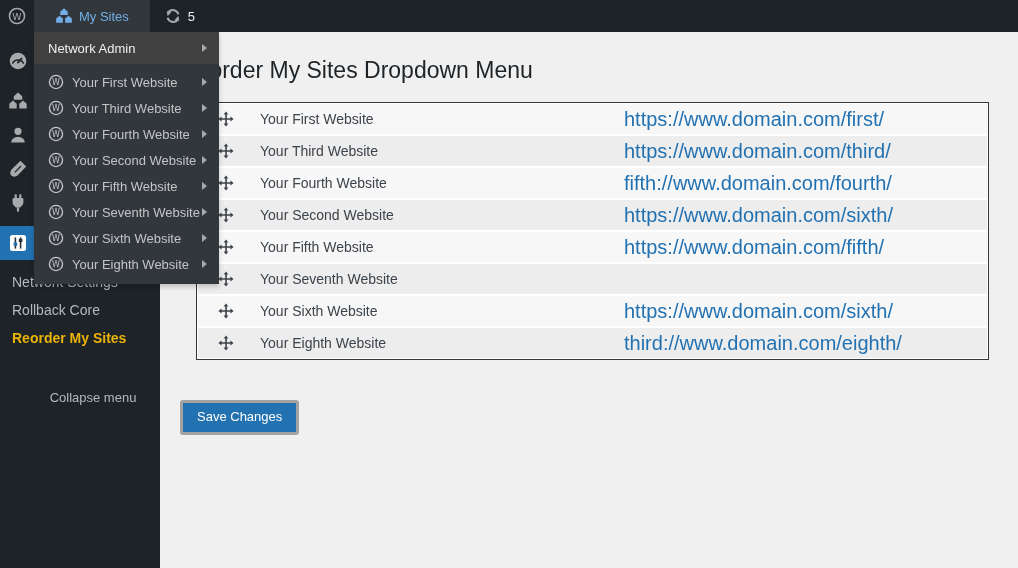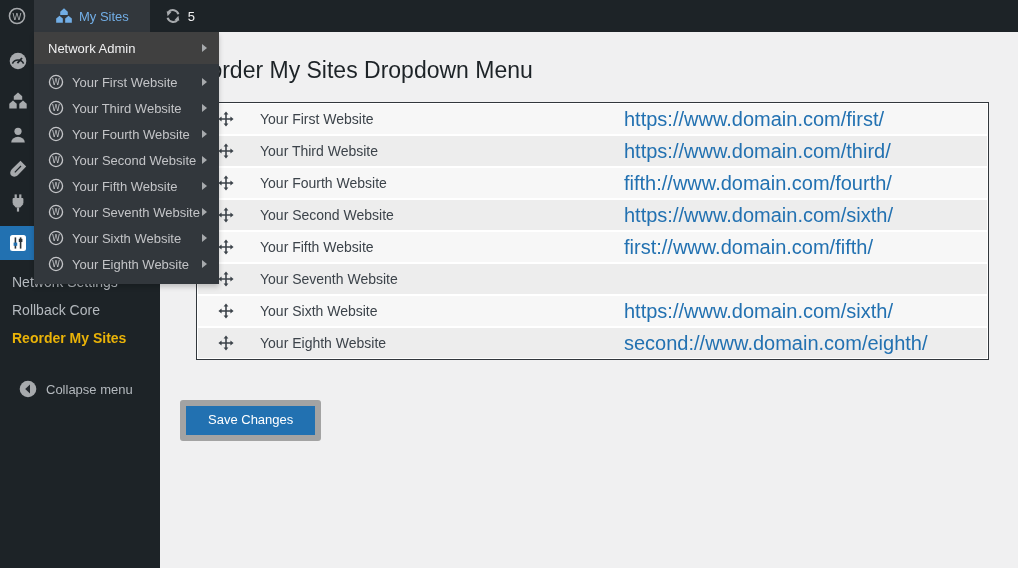--- a/index.html
+++ b/index.html
@@ -36,38 +36,38 @@
     z-index:100; color:#b4b9be; display:flex; flex-direction:column; }
   .sm-top { padding-top:12px; }
   .sm-item { height:34px; display:flex; align-items:center; cursor:pointer; }
   .sm-icon-box { width:35px; display:flex; justify-content:center; align-items:center; }
   .sm-sep { height:6px; }
   .sm-item.active { background:#2271b1; }
   .icon20 { width:20px; height:20px; display:block; }
   .submenu { list-style:none; margin-top:8px; }
   .submenu li { padding:5px 14px 5px 12px; font-size:14px; line-height:18px; color:#b4b9be; cursor:pointer; }
   .submenu li.current { color:#eab308; font-weight:bold; }
-  .collapse-item { margin-top:22px; display:flex; align-items:center; gap:8px; padding-left:18px;
-    color:#b4b9be; cursor:pointer; height:30px; font-size:13px; }
+  .collapse-item { margin-top:22px; display:flex; align-items:center; gap:16px; padding-left:26px;
+    color:#b4b9be; cursor:pointer; height:30px; font-size:13px;flex-direction:column; }
 
   
   .content { margin-left:160px; padding:22px 20px 0; }
   .page-title { font-size:23px; font-weight:400; color:#1d2327; line-height:32px; }
   .sites-table { margin:16px 0 0 16px; width:793px; background:#fff;
     border:1px solid #32373c; padding:1px; list-style:none; }
   .site-row { height:30px; margin-bottom:2px; display:grid; grid-template-columns:56px 370px 1fr;
     align-items:center; }
   .site-row:last-child { margin-bottom:0; }
   .site-row:nth-child(odd) { background:#f7f7f7; }
   .site-row:nth-child(even) { background:#ededed; }
   .move-cell { display:flex; justify-content:center; cursor:move; }
   .site-name { font-size:14px; color:#3c434a; padding-left:6px; }
   .site-link { font-size:20px; color:#2271b1; cursor:pointer; }
-  .save-btn { display:inline-block; margin:40px 0 0 0; background:#2271b1; border:6px solid #a3a3a3;
-    color:#fff; font-size:13px; font-family:"Liberation Sans", sans-serif; padding:6px 22px;
+  .save-btn { display:inline-block; margin:40px 0 0 0; background:#2271b1; border:3px solid #a3a3a3;
+    color:#fff; font-size:13px; font-family:"Liberation Sans", sans-serif; padding:6px 14px;
     border-radius:3px; cursor:pointer; line-height:1.3; }
 </style>
 </head>
 <body>
 
 <div class="admin-bar">
   <div class="ab-item ab-logo">
     <svg class="icon16" viewBox="0 0 20 20">
       <circle cx="10" cy="10" r="8.4" fill="none" stroke="#a7aaad" stroke-width="1.7"></circle>
       <text x="10" y="14" text-anchor="middle" font-size="10.5" fill="#a7aaad" font-family="DejaVu Sans">W</text>
@@ -286,21 +286,21 @@
       <span class="site-name">Your Second Website</span>
       <a class="site-link">https://www.domain.com/sixth/</a>
     </li>
     <li class="site-row">
       <span class="move-cell">
           <svg width="16" height="16" viewBox="0 0 20 20" fill="#3c434a">
             <path d="M10 0.5 L13 4.5 H11 V9 H15.5 V7 L19.5 10 L15.5 13 V11 H11 V15.5 H13 L10 19.5 L7 15.5 H9 V11 H4.5 V13 L0.5 10 L4.5 7 V9 H9 V4.5 H7 Z"></path>
           </svg>
         </span>
       <span class="site-name">Your Fifth Website</span>
-      <a class="site-link">first://www.domain.com/fifth/</a>
+      <a class="site-link">https://www.domain.com/fifth/</a>
     </li>
     <li class="site-row">
       <span class="move-cell">
           <svg width="16" height="16" viewBox="0 0 20 20" fill="#3c434a">
             <path d="M10 0.5 L13 4.5 H11 V9 H15.5 V7 L19.5 10 L15.5 13 V11 H11 V15.5 H13 L10 19.5 L7 15.5 H9 V11 H4.5 V13 L0.5 10 L4.5 7 V9 H9 V4.5 H7 Z"></path>
           </svg>
         </span>
       <span class="site-name">Your Seventh Website</span>
     </li>
     <li class="site-row">
@@ -312,18 +312,18 @@
       <span class="site-name">Your Sixth Website</span>
       <a class="site-link">https://www.domain.com/sixth/</a>
     </li>
     <li class="site-row">
       <span class="move-cell">
           <svg width="16" height="16" viewBox="0 0 20 20" fill="#3c434a">
             <path d="M10 0.5 L13 4.5 H11 V9 H15.5 V7 L19.5 10 L15.5 13 V11 H11 V15.5 H13 L10 19.5 L7 15.5 H9 V11 H4.5 V13 L0.5 10 L4.5 7 V9 H9 V4.5 H7 Z"></path>
           </svg>
         </span>
       <span class="site-name">Your Eighth Website</span>
-      <a class="site-link">second://www.domain.com/eighth/</a>
+      <a class="site-link">third://www.domain.com/eighth/</a>
     </li>
   </ul>
 
   <button class="save-btn">Save Changes</button>
 </div>
 
 </body></html>

